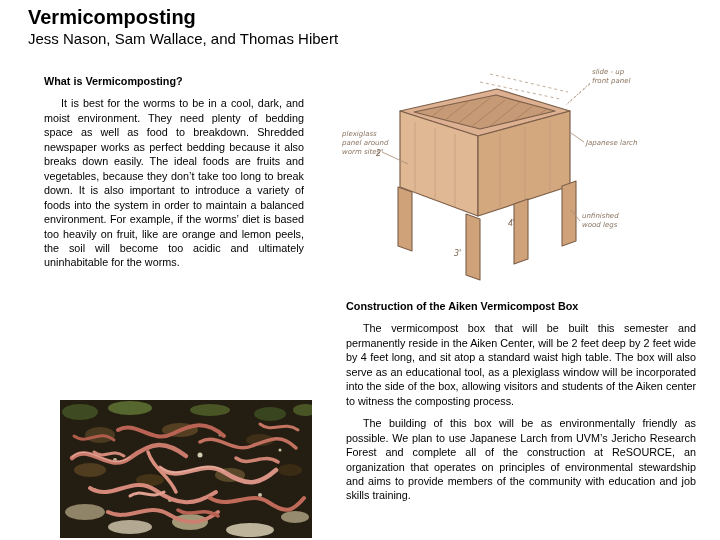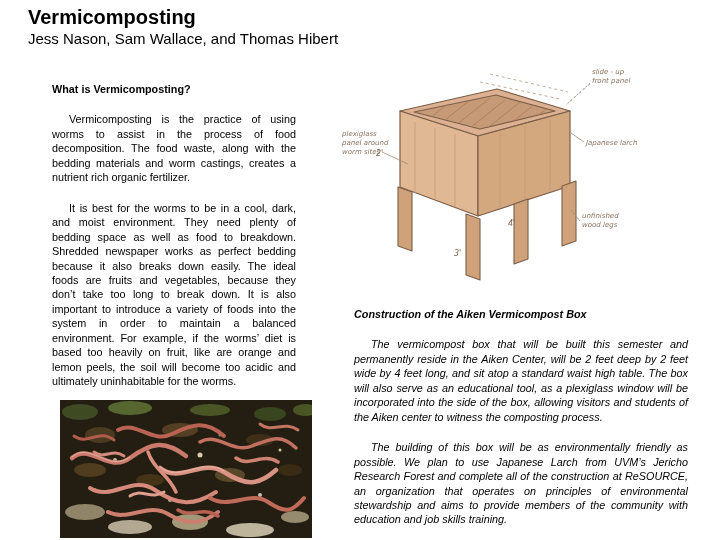--- a/index.html
+++ b/index.html
@@ -12,28 +12,28 @@
     color: #000000;
     overflow: hidden;
   }
   header.slide-header { position: absolute; left: 28px; top: 6px; width: 660px; }
   h1.title { margin: 0; font-size: 20px; font-weight: 700; line-height: 1.15; }
   .authors { font-size: 15px; line-height: 1.2; margin-top: 1px; }
 
   .text-col p, .text-col h2 {
     font-size: 10.8px;
     line-height: 1.34;
-    margin: 16px;
+    margin: 8px;
   }
   .text-col h2 { font-weight: 700; }
   .text-col p { text-align: justify; }
   .indent { text-indent: 17px; }
 
   .left-col  { position: absolute; left: 36px;  top: 66px;  width: 276px; }
-  .right-col { position: absolute; left: 338px; top: 291px; width: 366px; font-style: italic; }
+  .right-col { position: absolute; left: 338px; top: 291px; width: 366px; }
 
   figure { margin: 0; padding: 0; }
   .sketch { position: absolute; left: 340px; top: 54px; width: 360px; height: 235px; }
   .photo  { position: absolute; left: 60px;  top: 400px; width: 252px; height: 138px; }
   .sketch svg, .photo svg { display: block; width: 100%; height: 100%; }
 
   .sketch-label {
     font-family: "DejaVu Sans", sans-serif;
     font-style: italic;
     font-size: 7px;
@@ -51,21 +51,20 @@
 
 <div class="slide">
 
   <header class="slide-header">
     <h1 class="title">Vermicomposting</h1>
     <div class="authors">Jess Nason, Sam Wallace, and Thomas Hibert</div>
   </header>
 
   <section class="text-col left-col">
     <h2>What is Vermicomposting?</h2>
-    <p class="indent">Vermicomposting is the practice of using worms to assist in the process of food decomposition. The food waste, along with the bedding materials and worm castings, creates a nutrient rich organic fertilizer.</p>
     <p class="indent">It is best for the worms to be in a cool, dark, and moist environment. They need plenty of bedding space as well as food to breakdown. Shredded newspaper works as perfect bedding because it also breaks down easily. The ideal foods are fruits and vegetables, because they don’t take too long to break down. It is also important to introduce a variety of foods into the system in order to maintain a balanced environment. For example, if the worms’ diet is based too heavily on fruit, like are orange and lemon peels, the soil will become too acidic and ultimately uninhabitable for the worms.</p>
   </section>
 
   <figure class="sketch">
     <svg viewBox="0 0 360 235">
       <defs>
         <clipPath id="topOpen">
           <polygon points="74,58 156,41 215,57 140,75"></polygon>
         </clipPath>
       </defs>

